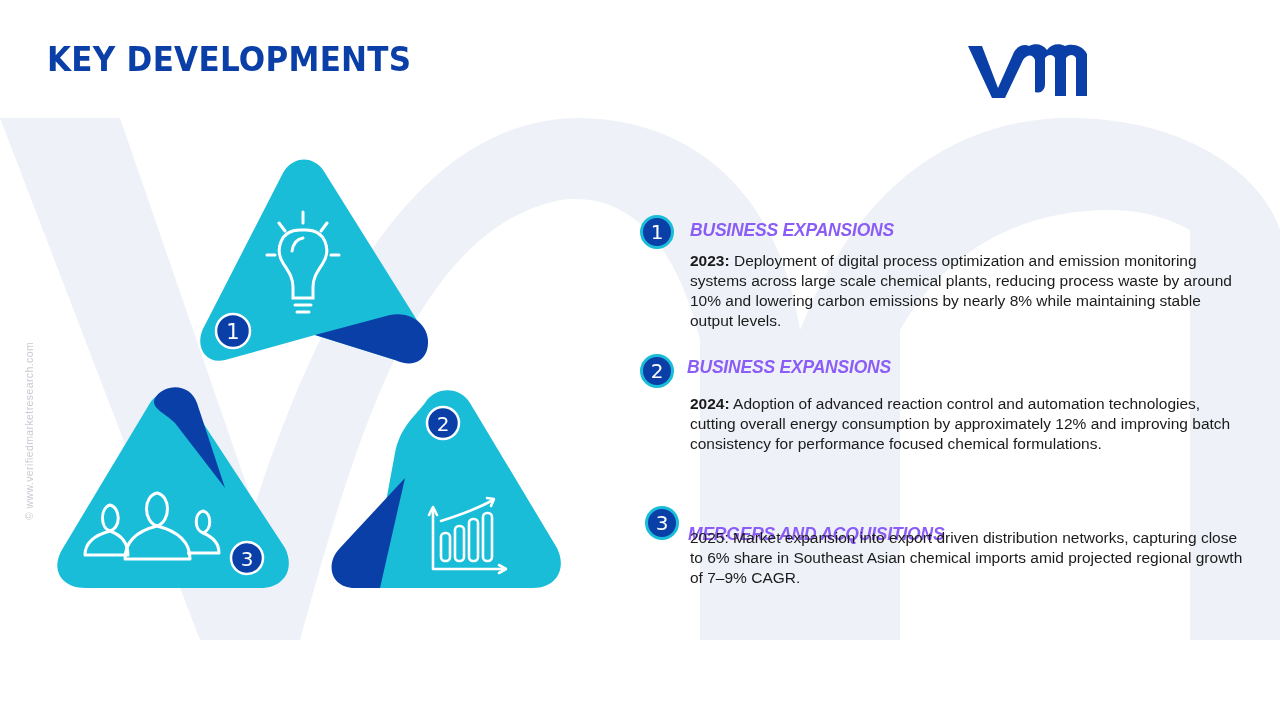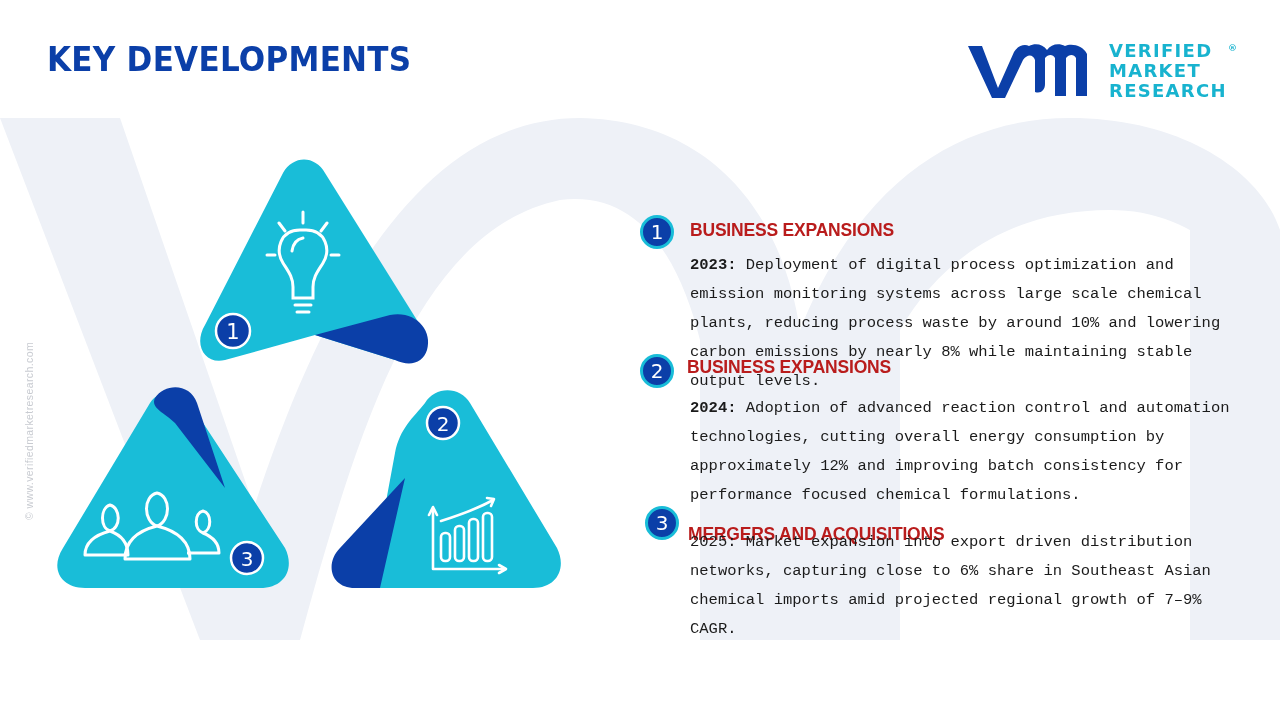--- a/index.html
+++ b/index.html
@@ -34,52 +34,46 @@
 
     .entry { position: absolute; left: 640px; width: 600px; z-index: 2; }
     .entry .num {
       position: absolute; left: 0; width: 34px; height: 34px; border-radius: 50%;
       background: #0b3fa8; border: 3px solid #19bdd8;
       color: #fff; font-size: 20px; text-align: center; line-height: 28px;
       font-family: "DejaVu Sans", sans-serif;
     }
     .entry .heading {
       position: absolute; left: 50px;
-      font-size: 17.5px; font-weight: bold; color: #b91c1c;
-      font-family: "Liberation Sans", sans-serif; letter-spacing: -0.2px;
+      font-size: 17.5px; font-weight: bold; color: #8b5cf6;
+      font-family: "Liberation Sans", sans-serif; letter-spacing: -0.2px; font-style: italic;
     }
     .entry .body {
       position: absolute; left: 50px; width: 555px;
-      font-size: 15.5px; line-height: 29px; color: #1b1b1b;
-      font-family: Liberation Mono, monospace;
+      font-size: 15.5px; line-height: 20px; color: #1b1b1b;
+      font-family: Liberation Sans, sans-serif;
     }
     .entry .body b { font-weight: bold; }
   </style>
 </head>
 <body>
 
 <svg class="watermark" viewBox="0 0 1280 720">
   <path d="M0,118 L120,118 L300,640 L200,640 Z" fill="#eef1f7"></path>
   <path d="M200,640 L300,640 C360,420 420,230 560,200 C640,190 680,260 700,340 L700,640 L800,640 L800,330 C780,200 700,120 580,118 C420,118 320,300 250,520 Z" fill="#eef1f7"></path>
   <path d="M800,330 C860,180 960,118 1070,118 C1180,118 1260,170 1280,230 L1280,330 C1240,250 1180,210 1110,210 C1010,210 940,260 900,330 L900,640 L800,640 Z" fill="#eef1f7"></path>
   <rect x="1190" y="230" width="90" height="410" fill="#eef1f7"></rect>
 </svg>
 
 <div class="page-title">KEY DEVELOPMENTS</div>
 
 <div class="logo">
   <svg class="logo-mark" viewBox="0 0 134 62">
     <path d="M3,6 L17,6 L33,48 L49,12 C53,5 60,4 64,6 C70,3 78,4 82,10 C86,4 94,3 100,6 C106,3 118,5 122,14 L122,56 L111,56 L111,18 C109,14 104,14 101,18 L101,56 L90,56 L90,18 C88,14 83,14 80,18 L80,44 C80,50 76,54 70,52 L70,20 C68,14 62,14 58,20 L40,58 L27,58 Z" fill="#0b3fa8"></path>
   </svg>
-  <div class="logo-text">
-    <span>VERIFIED</span>
-    <span>MARKET</span>
-    <span>RESEARCH</span>
-    <span class="logo-reg">®</span>
-  </div>
 </div>
 
 <div class="side-url">© www.verifiedmarketresearch.com</div>
 
 <svg class="shape" style="left:195px; top:155px;" width="240" height="215" viewBox="0 0 240 215">
   <path d="M88,18 C98,0 120,0 130,18 L225,170 C235,190 222,208 200,205 L120,180 L30,205 C10,210 -2,190 10,170 Z" fill="#19bdd8"></path>
   <path d="M120,180 L195,160 C220,155 238,175 232,195 C228,208 215,212 200,205 Z" fill="#0b3fa8"></path>
   <g fill="none" stroke="#fff" stroke-width="3" stroke-linecap="round">
     <path d="M105,75 C85,75 80,95 88,108 C93,116 98,122 98,132 L98,143 L118,143 L118,132 C118,122 123,116 128,108 C136,95 131,75 111,75 Z"></path>
     <path d="M100,150 L116,150 M102,157 L114,157"></path>

